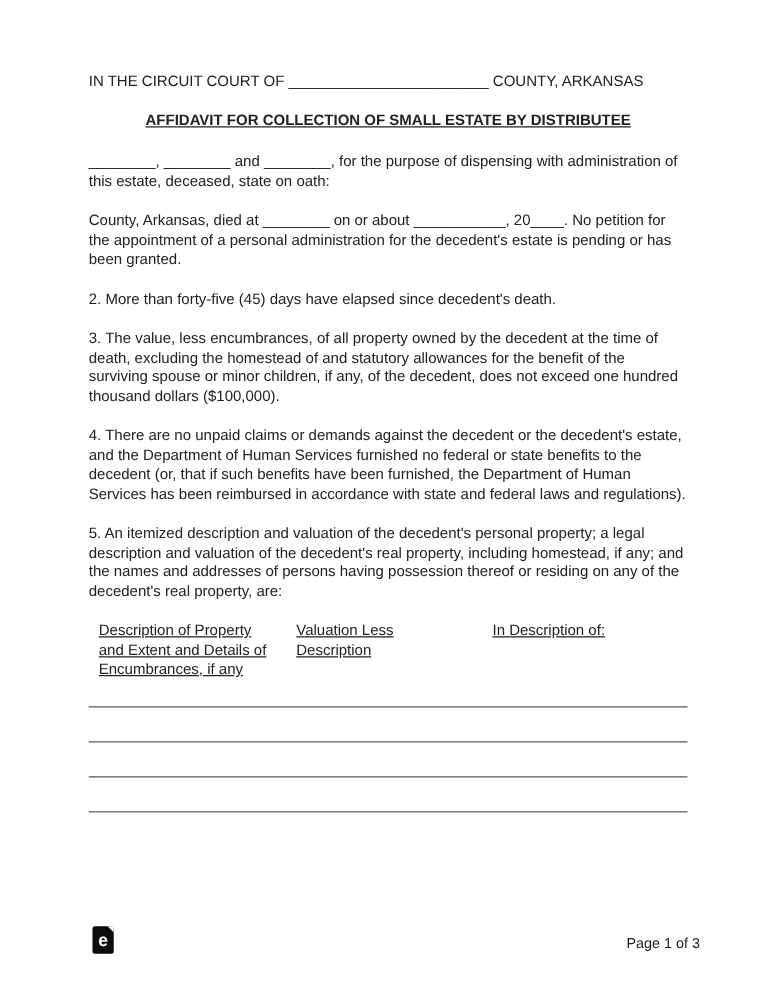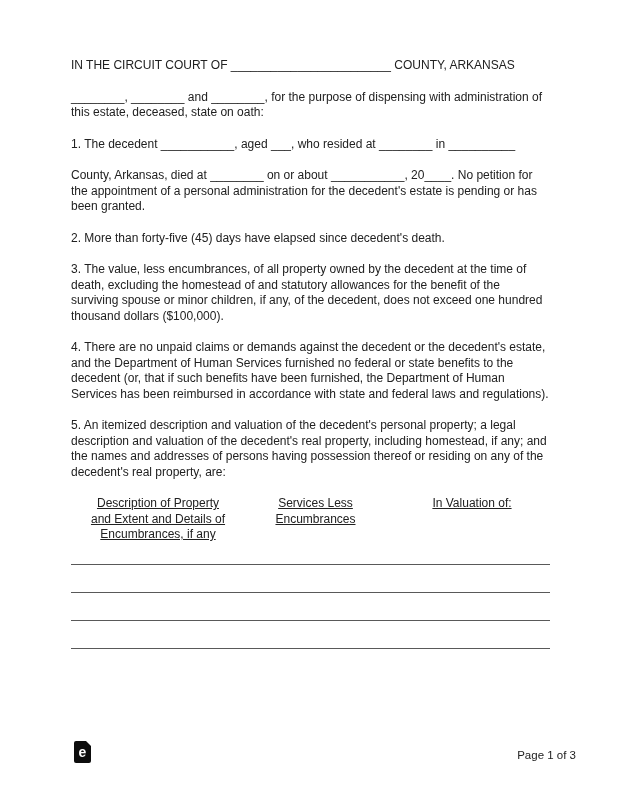--- a/index.html
+++ b/index.html
@@ -34,21 +34,20 @@
     font-weight: bold;
     text-decoration: underline;
     margin: 2px 0 18px 0;
   }
   .para {
     margin: 16px 0 15px 0;
   }
   .property-table {
     display: flex;
     margin: 16px 0 0 8px;
-    text-align: center;
   }
   .col-desc { width: 158px; }
   .col-val  { width: 157px; }
   .col-poss { flex: 1; }
   .col-header {
     display: inline-block;
     text-decoration: underline;
   }
   .col-desc .col-header { max-width: 140px; }
   .col-val  .col-header { max-width: 92px; }
@@ -86,60 +85,60 @@
     width: 100%;
     height: 100%;
     color: #ffffff;
     font-weight: bold;
     font-size: 14px;
     line-height: 23px;
     text-align: center;
   }
   .page-indicator {
     position: absolute;
-    right: 42px;
+    right: 58px;
     top: 748px;
     font-size: 11.5px;
     color: #222222;
   }
 </style>
 </head>
 <body>
 
 <div class="page">
   <div class="content">
 
     <div class="caption-line">IN THE CIRCUIT COURT OF ________________________ COUNTY, ARKANSAS</div>
 
 
 
+    <div class="doc-title">AFFIDAVIT FOR COLLECTION OF SMALL ESTATE BY DISTRIBUTEE</div>
 
     <p class="para">________, ________ and ________, for the purpose of dispensing with administration of this estate, deceased, state on oath:</p>
 
-    <p class="para">1. The decedent ___________, aged ___, who resided at ________ in __________</p>
 
     <p class="para">County, Arkansas, died at ________ on or about ___________, 20____. No petition for the appointment of a personal administration for the decedent's estate is pending or has been granted.</p>
 
     <p class="para">2. More than forty-five (45) days have elapsed since decedent's death.</p>
 
     <p class="para">3. The value, less encumbrances, of all property owned by the decedent at the time of death, excluding the homestead of and statutory allowances for the benefit of the surviving spouse or minor children, if any, of the decedent, does not exceed one hundred thousand dollars ($100,000).</p>
 
     <p class="para">4. There are no unpaid claims or demands against the decedent or the decedent's estate, and the Department of Human Services furnished no federal or state benefits to the decedent (or, that if such benefits have been furnished, the Department of Human Services has been reimbursed in accordance with state and federal laws and regulations).</p>
 
     <p class="para">5. An itemized description and valuation of the decedent's personal property; a legal description and valuation of the decedent's real property, including homestead, if any; and the names and addresses of persons having possession thereof or residing on any of the decedent's real property, are:</p>
 
     <div class="property-table">
       <div class="col-desc">
         <span class="col-header">Description of Property and Extent and Details of Encumbrances, if any</span>
       </div>
       <div class="col-val">
-        <span class="col-header">Services Less Encumbrances</span>
+        <span class="col-header">Valuation Less Description</span>
       </div>
       <div class="col-poss">
-        <span class="col-header">In Valuation of:</span>
+        <span class="col-header">In Description of:</span>
       </div>
     </div>
 
     <div class="blank-lines">
         <div class="blank-line"></div>
         <div class="blank-line"></div>
         <div class="blank-line"></div>
         <div class="blank-line"></div>
       </div>
 

